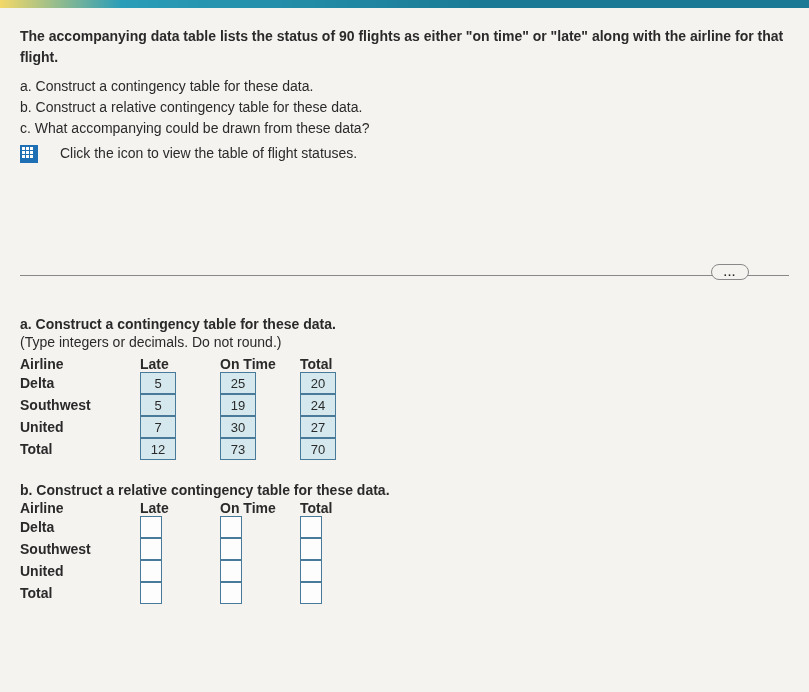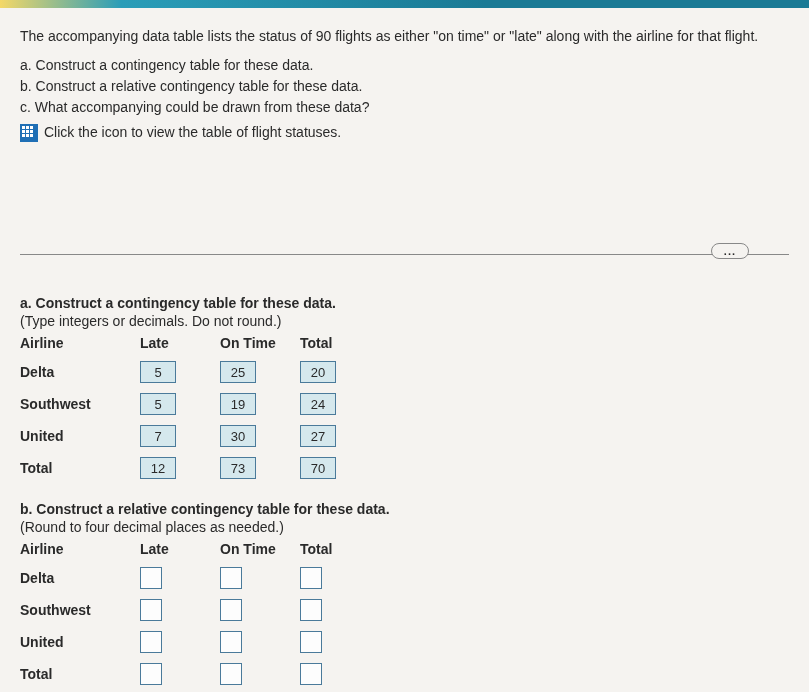--- a/index.html
+++ b/index.html
@@ -20,28 +20,29 @@
     .top-edge {
       height: 8px;
       background: linear-gradient(90deg, #f4d868 0%, #2a9db8 15%, #1a7a95 60%, #1a7a95 100%);
     }
     .content {
       padding: 18px 20px 10px 20px;
     }
     .intro {
       line-height: 1.5;
       margin-bottom: 8px;
+      font-weight: bold;
     }
     .list-item {
       line-height: 1.5;
     }
     .icon-row {
       display: flex;
       align-items: center;
-      gap: 6px;
+      gap: 22px;
       margin-top: 4px;
       line-height: 1.5;
     }
     .table-icon {
       width: 18px;
       height: 18px;
       background: #1f6fb5;
       display: flex;
       flex-wrap: wrap;
       padding: 2px;
@@ -80,21 +81,21 @@
     .section-title {
       font-weight: bold;
       margin-bottom: 2px;
     }
     .section-sub {
       margin-bottom: 6px;
     }
     .ct-table {
       display: grid;
       grid-template-columns: 120px 80px 80px 80px;
-      row-gap: 10px;
+      row-gap: 0;
       align-items: center;
     }
     .ct-header {
       font-weight: bold;
     }
     .ct-rowlabel {
       font-weight: bold;
     }
     .cell-box {
       width: 36px;
@@ -195,21 +196,20 @@
     <div>
         <div class="cell-box">73</div>
       </div>
     <div>
         <div class="cell-box">70</div>
       </div>
   </div>
 
   <div class="part-b">
     <div class="section-title">b. Construct a relative contingency table for these data.</div>
-    <div class="section-sub">(Round to four decimal places as needed.)</div>
     <div class="ct-table">
       <div class="ct-header">Airline</div>
       <div class="ct-header">Late</div>
       <div class="ct-header">On Time</div>
       <div class="ct-header">Total</div>
 
       <div class="ct-rowlabel">Delta</div>
       <div>
           <div class="cell-empty"></div>
         </div>

